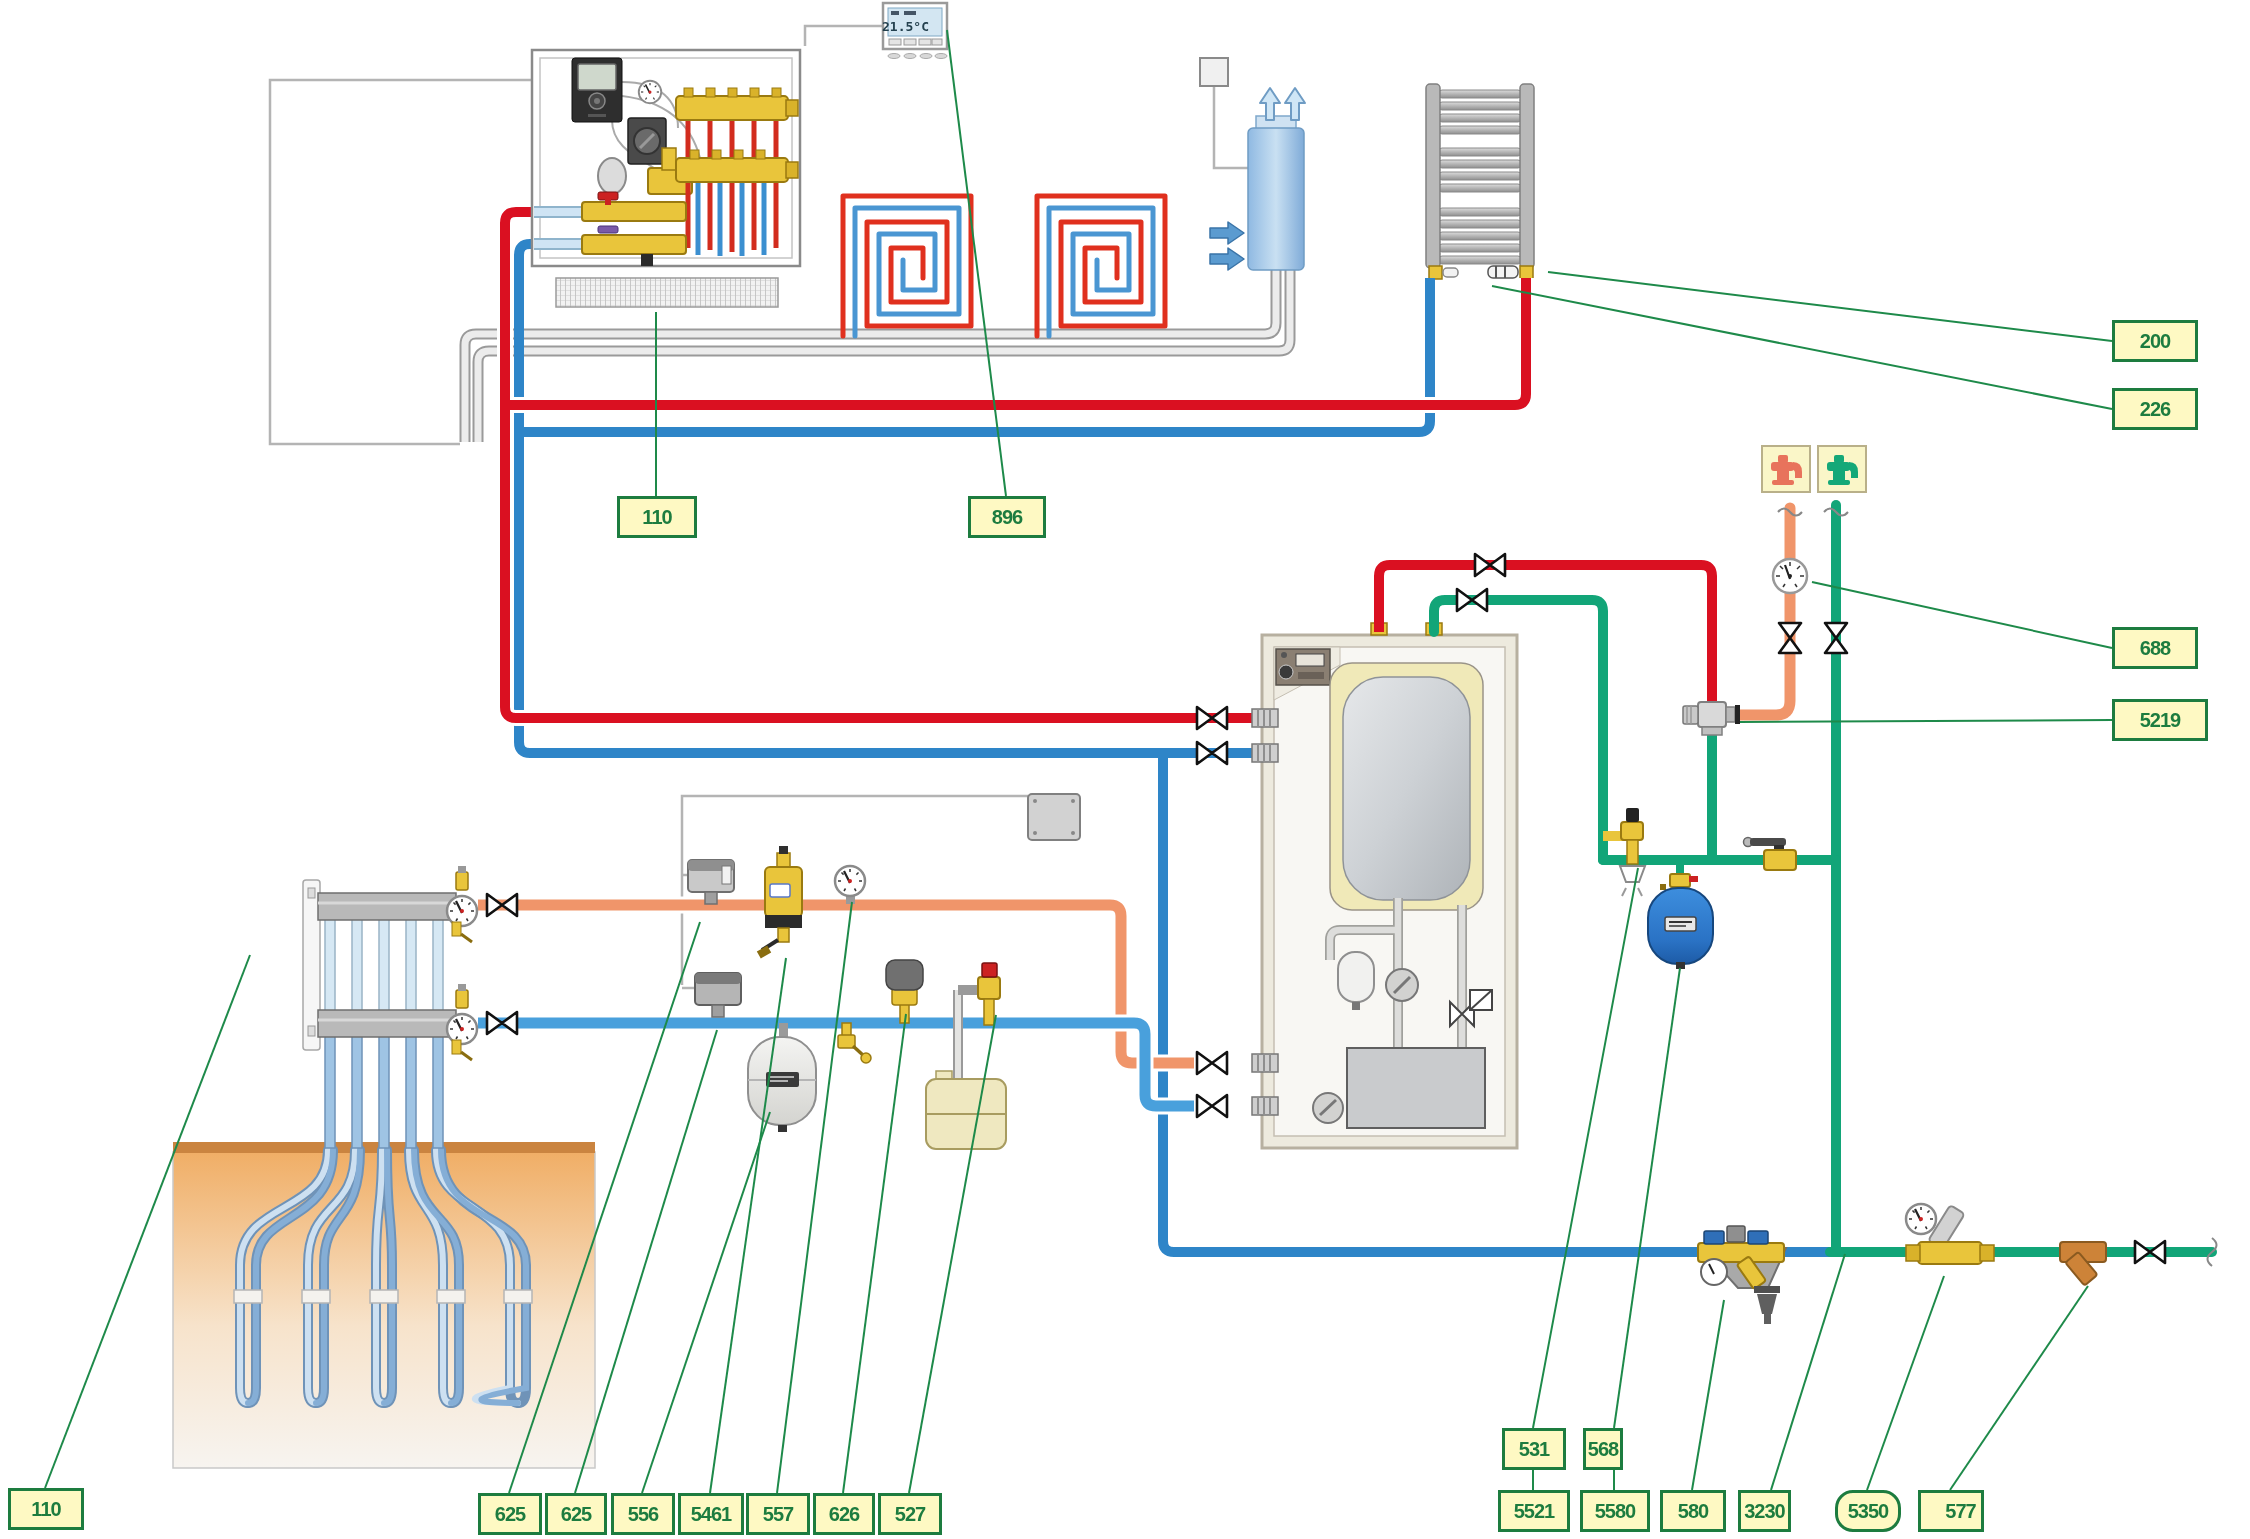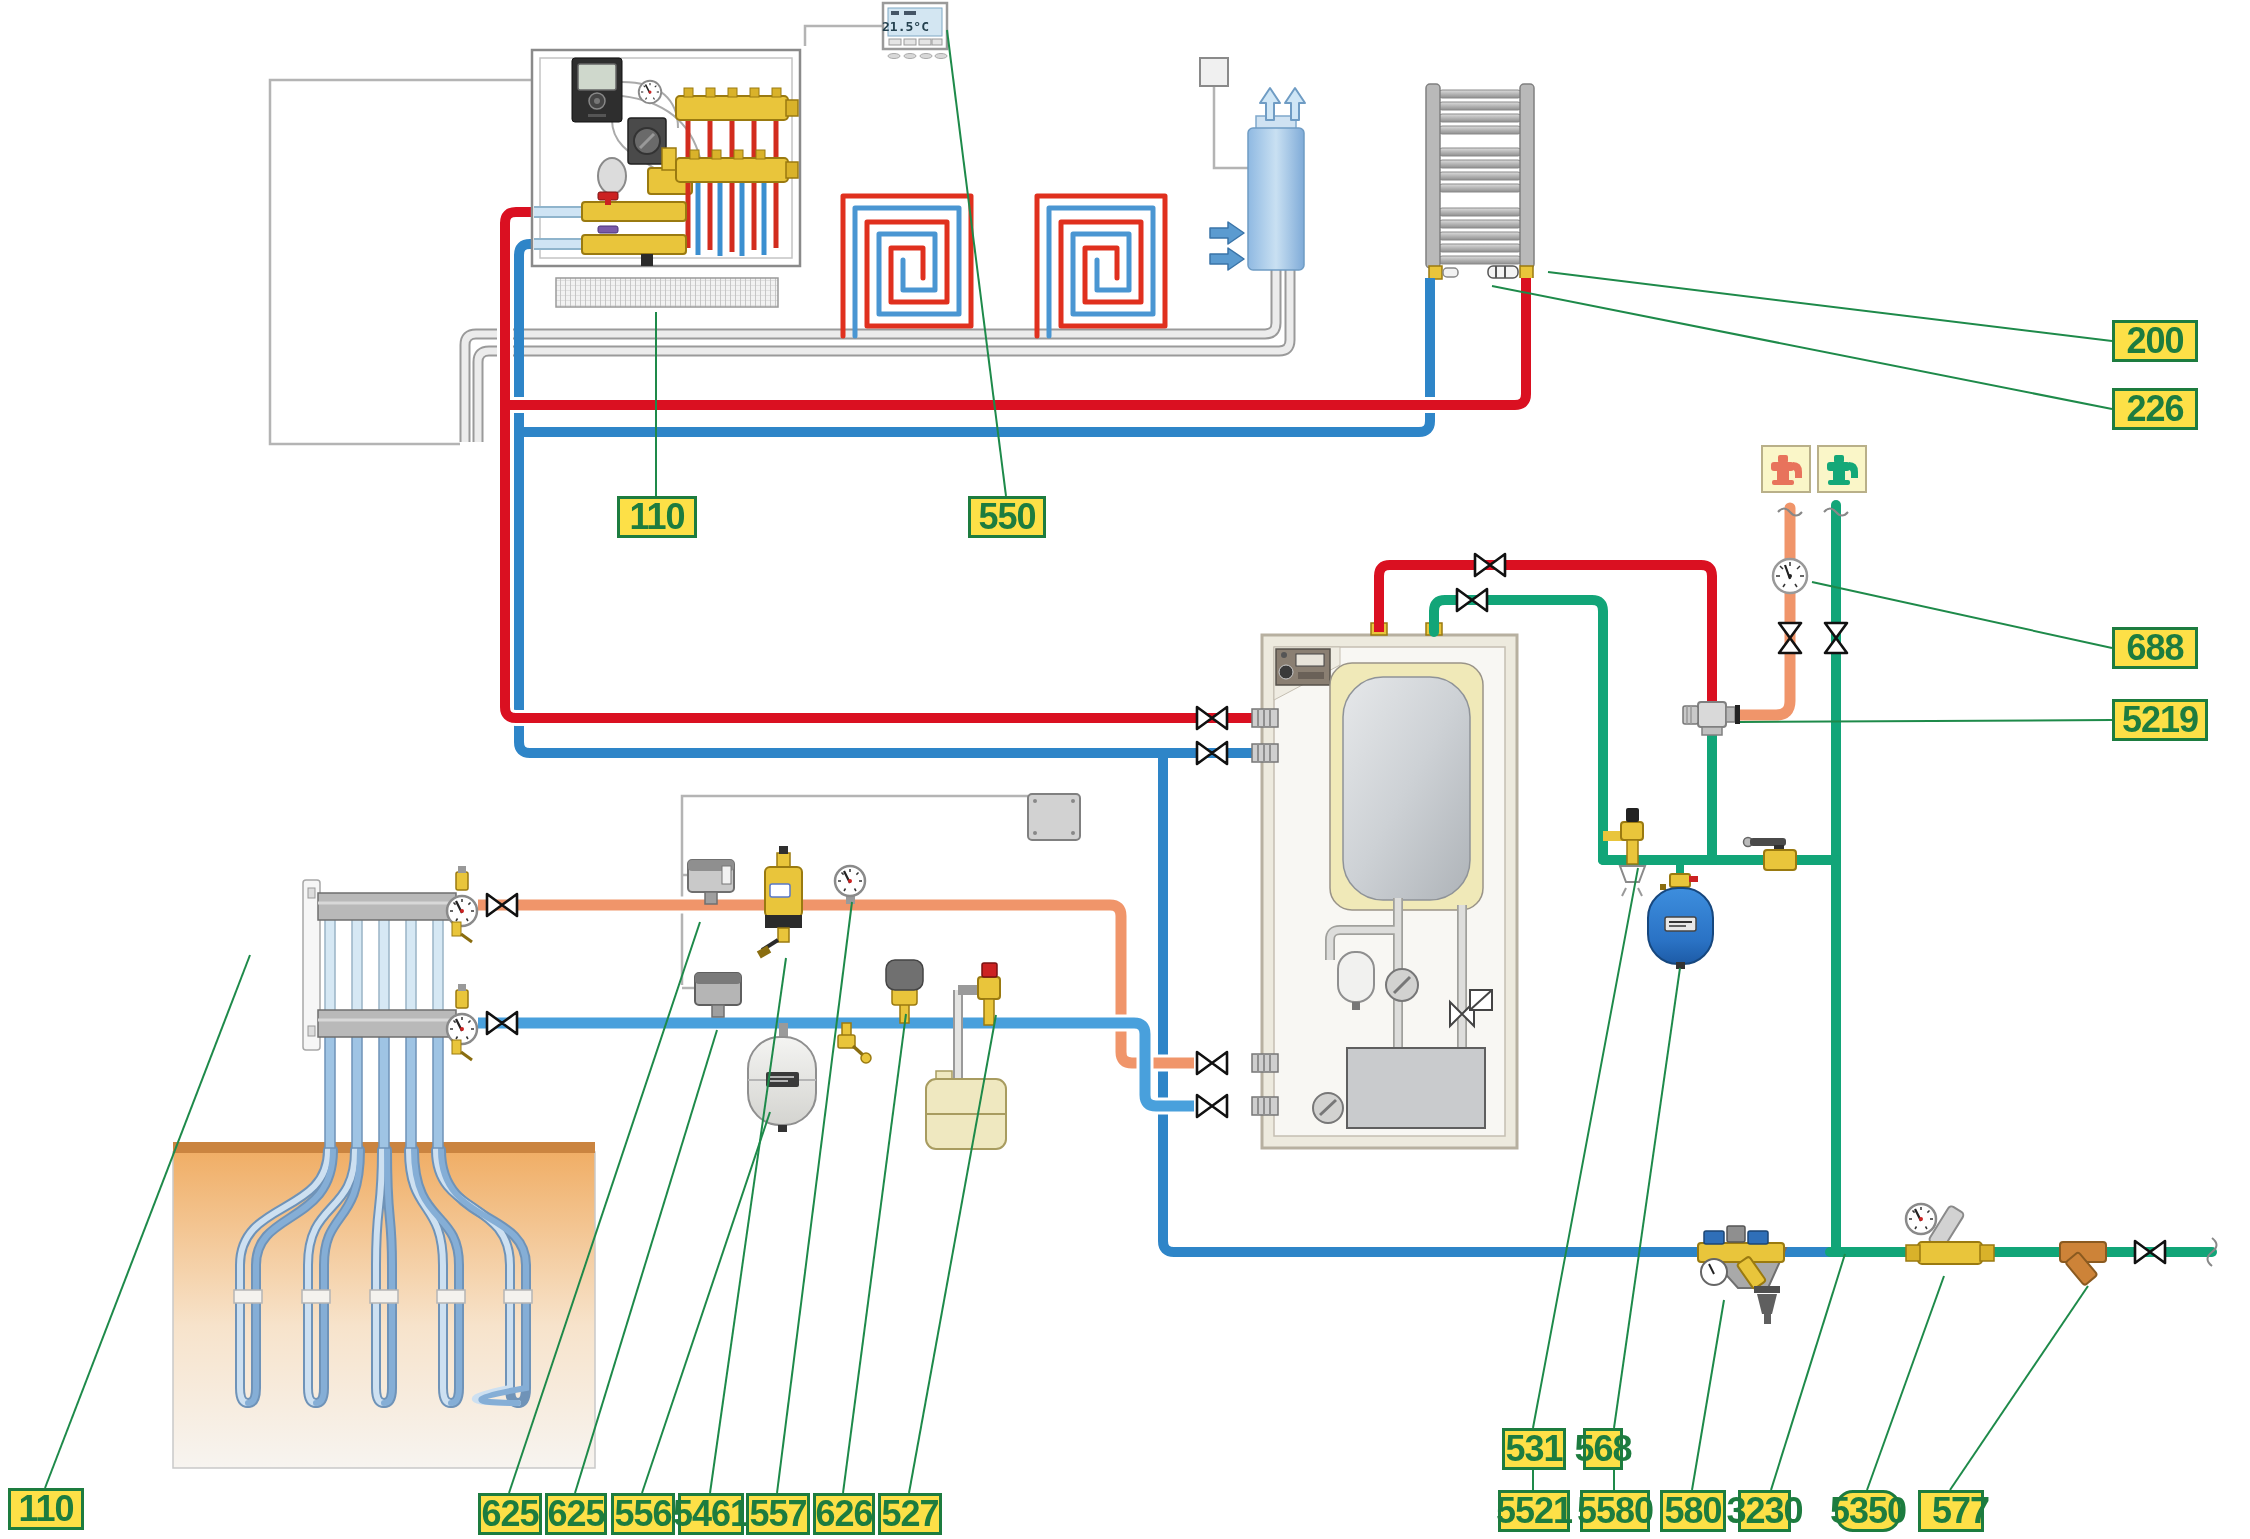--- a/index.html
+++ b/index.html
@@ -1,20 +1,20 @@
 <!DOCTYPE html>
 <html><head>
 <meta charset="utf-8">
 <style>
   html,body{margin:0;padding:0;background:#fff;}
   .stage{position:relative;width:2250px;height:1539px;background:#ffffff;overflow:hidden;
          font-family:"Liberation Sans",sans-serif;}
   .stage svg{position:absolute;left:0;top:0;}
   .callout{position:absolute;height:42px;box-sizing:border-box;border:3px solid #1d7c3f;
-           background:#fde047;color:#1d7c3f;font-weight:bold;font-size:36px;
+           background:#fef9c3;color:#1d7c3f;font-weight:bold;font-size:20px;
            display:flex;align-items:center;justify-content:center;
            font-family:"Liberation Sans",sans-serif;letter-spacing:-1px;z-index:5;}
 </style>
 </head>
 <body>
 
 <div class="stage">
 <svg width="2250" height="1539" viewBox="0 0 2250 1539">
   <defs>
     <linearGradient id="groundGrad" x1="0" y1="0" x2="0" y2="1">
@@ -631,21 +631,21 @@
     <line x1="1614" y1="1470" x2="1614" y2="1490"></line>
     <line x1="1724" y1="1300" x2="1692" y2="1490"></line>
     <line x1="1845" y1="1254" x2="1771" y2="1490"></line>
     <line x1="1944" y1="1276" x2="1867" y2="1490"></line>
     <line x1="2088" y1="1286" x2="1950" y2="1490"></line>
   </g>
 </svg>
 
 <div class="callout" style="left:8px;top:1488px;width:76px;">110</div>
 <div class="callout" style="left:617px;top:496px;width:80px;">110</div>
-<div class="callout" style="left:968px;top:496px;width:78px;">550</div>
+<div class="callout" style="left:968px;top:496px;width:78px;">896</div>
 <div class="callout" style="left:2112px;top:320px;width:86px;">200</div>
 <div class="callout" style="left:2112px;top:388px;width:86px;">226</div>
 <div class="callout" style="left:2112px;top:627px;width:86px;">688</div>
 <div class="callout" style="left:2112px;top:699px;width:96px;">5219</div>
 <div class="callout" style="left:478px;top:1493px;width:64px;">625</div>
 <div class="callout" style="left:545px;top:1493px;width:62px;">625</div>
 <div class="callout" style="left:611px;top:1493px;width:64px;">556</div>
 <div class="callout" style="left:678px;top:1493px;width:66px;">5461</div>
 <div class="callout" style="left:746px;top:1493px;width:64px;">557</div>
 <div class="callout" style="left:813px;top:1493px;width:62px;">626</div>

